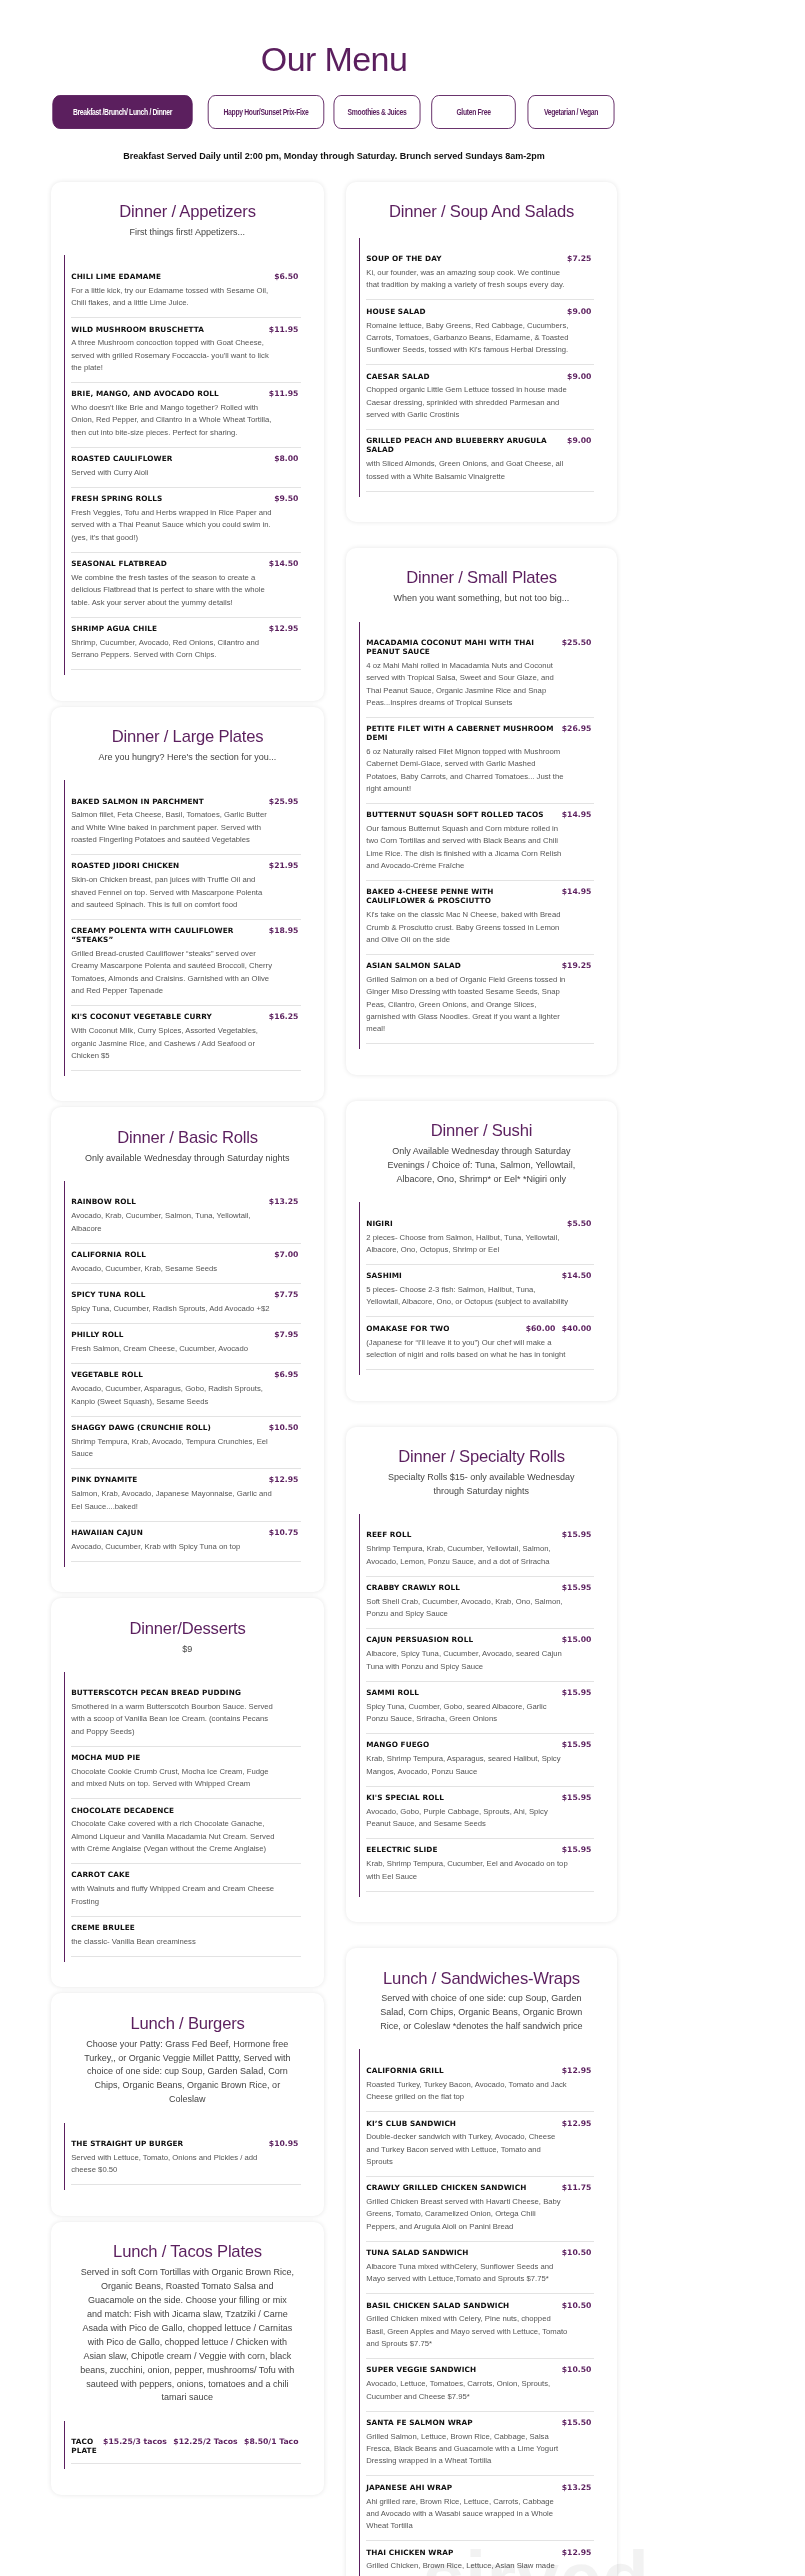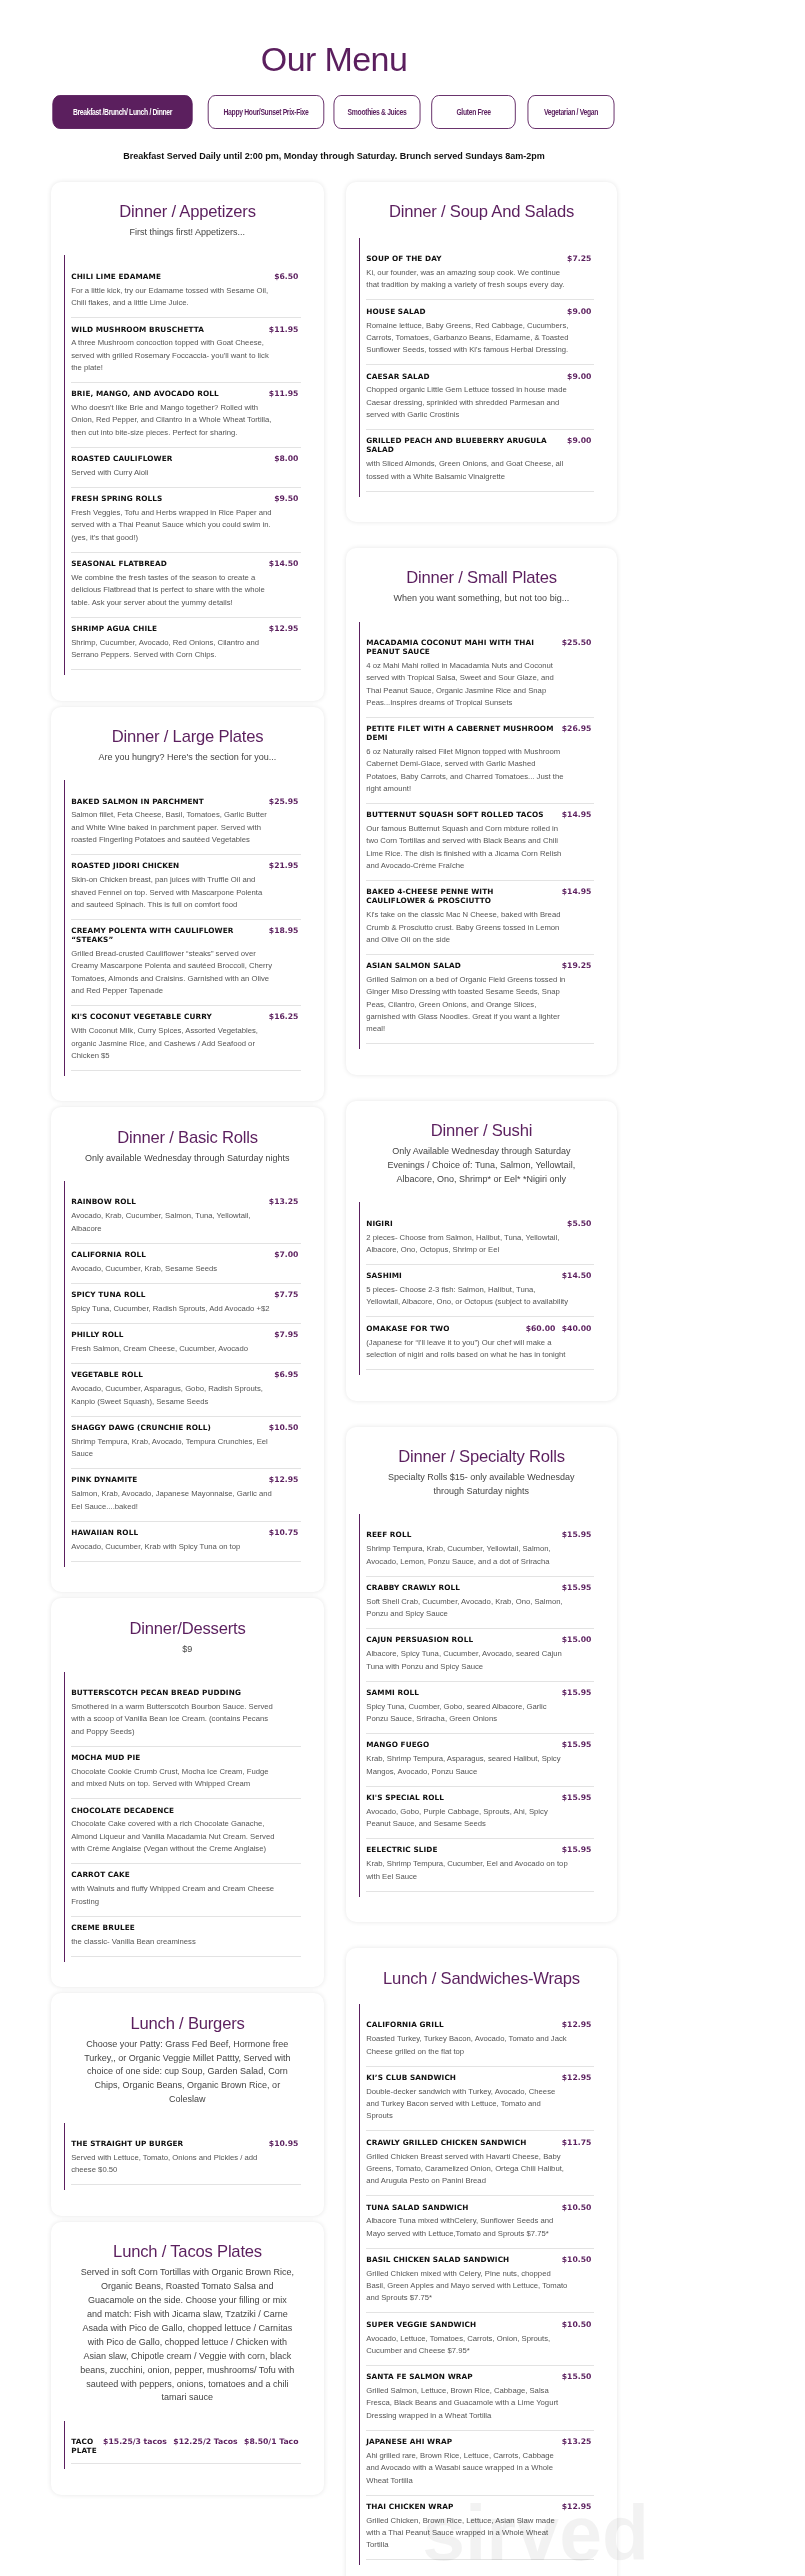--- a/index.html
+++ b/index.html
@@ -180,21 +180,21 @@
             </div>
             <div class="item">
               <div class="item-head">
                 <span class="item-name">PINK DYNAMITE</span>
                 <span class="item-price">$12.95</span>
               </div>
               <p class="item-desc">Salmon, Krab, Avocado, Japanese Mayonnaise, Garlic and Eel Sauce....baked!</p>
             </div>
             <div class="item">
               <div class="item-head">
-                <span class="item-name">HAWAIIAN ROLL</span>
+                <span class="item-name">HAWAIIAN CAJUN</span>
                 <span class="item-price">$10.75</span>
               </div>
               <p class="item-desc">Avocado, Cucumber, Krab with Spicy Tuna on top</p>
             </div>
           </div>
         </section>
       <section class="card">
           <h2 class="card-title">Dinner/Desserts</h2>
           <p class="card-sub">$9</p>
           <div class="items">
@@ -408,41 +408,42 @@
               <div class="item-head">
                 <span class="item-name">EELECTRIC SLIDE</span>
                 <span class="item-price">$15.95</span>
               </div>
               <p class="item-desc">Krab, Shrimp Tempura, Cucumber, Eel and Avocado on top with Eel Sauce</p>
             </div>
           </div>
         </section>
       <section class="card">
           <h2 class="card-title">Lunch / Sandwiches-Wraps</h2>
+          <p class="card-sub">Served with choice of one side: cup Soup, Garden Salad, Corn Chips, Organic Beans, Organic Brown Rice, or Coleslaw *denotes the half sandwich price</p>
           <div class="items">
             <div class="item">
               <div class="item-head">
                 <span class="item-name">CALIFORNIA GRILL</span>
                 <span class="item-price">$12.95</span>
               </div>
               <p class="item-desc">Roasted Turkey, Turkey Bacon, Avocado, Tomato and Jack Cheese grilled on the flat top</p>
             </div>
             <div class="item">
               <div class="item-head">
                 <span class="item-name">KI’S CLUB SANDWICH</span>
                 <span class="item-price">$12.95</span>
               </div>
               <p class="item-desc">Double-decker sandwich with Turkey, Avocado, Cheese and Turkey Bacon served with Lettuce, Tomato and Sprouts</p>
             </div>
             <div class="item">
               <div class="item-head">
                 <span class="item-name">CRAWLY GRILLED CHICKEN SANDWICH</span>
                 <span class="item-price">$11.75</span>
               </div>
-              <p class="item-desc">Grilled Chicken Breast served with Havarti Cheese, Baby Greens, Tomato, Caramelized Onion, Ortega Chili Halibut, and Arugula Pesto on Panini Bread</p>
+              <p class="item-desc">Grilled Chicken Breast served with Havarti Cheese, Baby Greens, Tomato, Caramelized Onion, Ortega Chili Peppers, and Arugula Aioli on Panini Bread</p>
             </div>
             <div class="item">
               <div class="item-head">
                 <span class="item-name">TUNA SALAD SANDWICH</span>
                 <span class="item-price">$10.50</span>
               </div>
               <p class="item-desc">Albacore Tuna mixed withCelery, Sunflower Seeds and Mayo served with Lettuce,Tomato and Sprouts $7.75*</p>
             </div>
             <div class="item">
               <div class="item-head">

